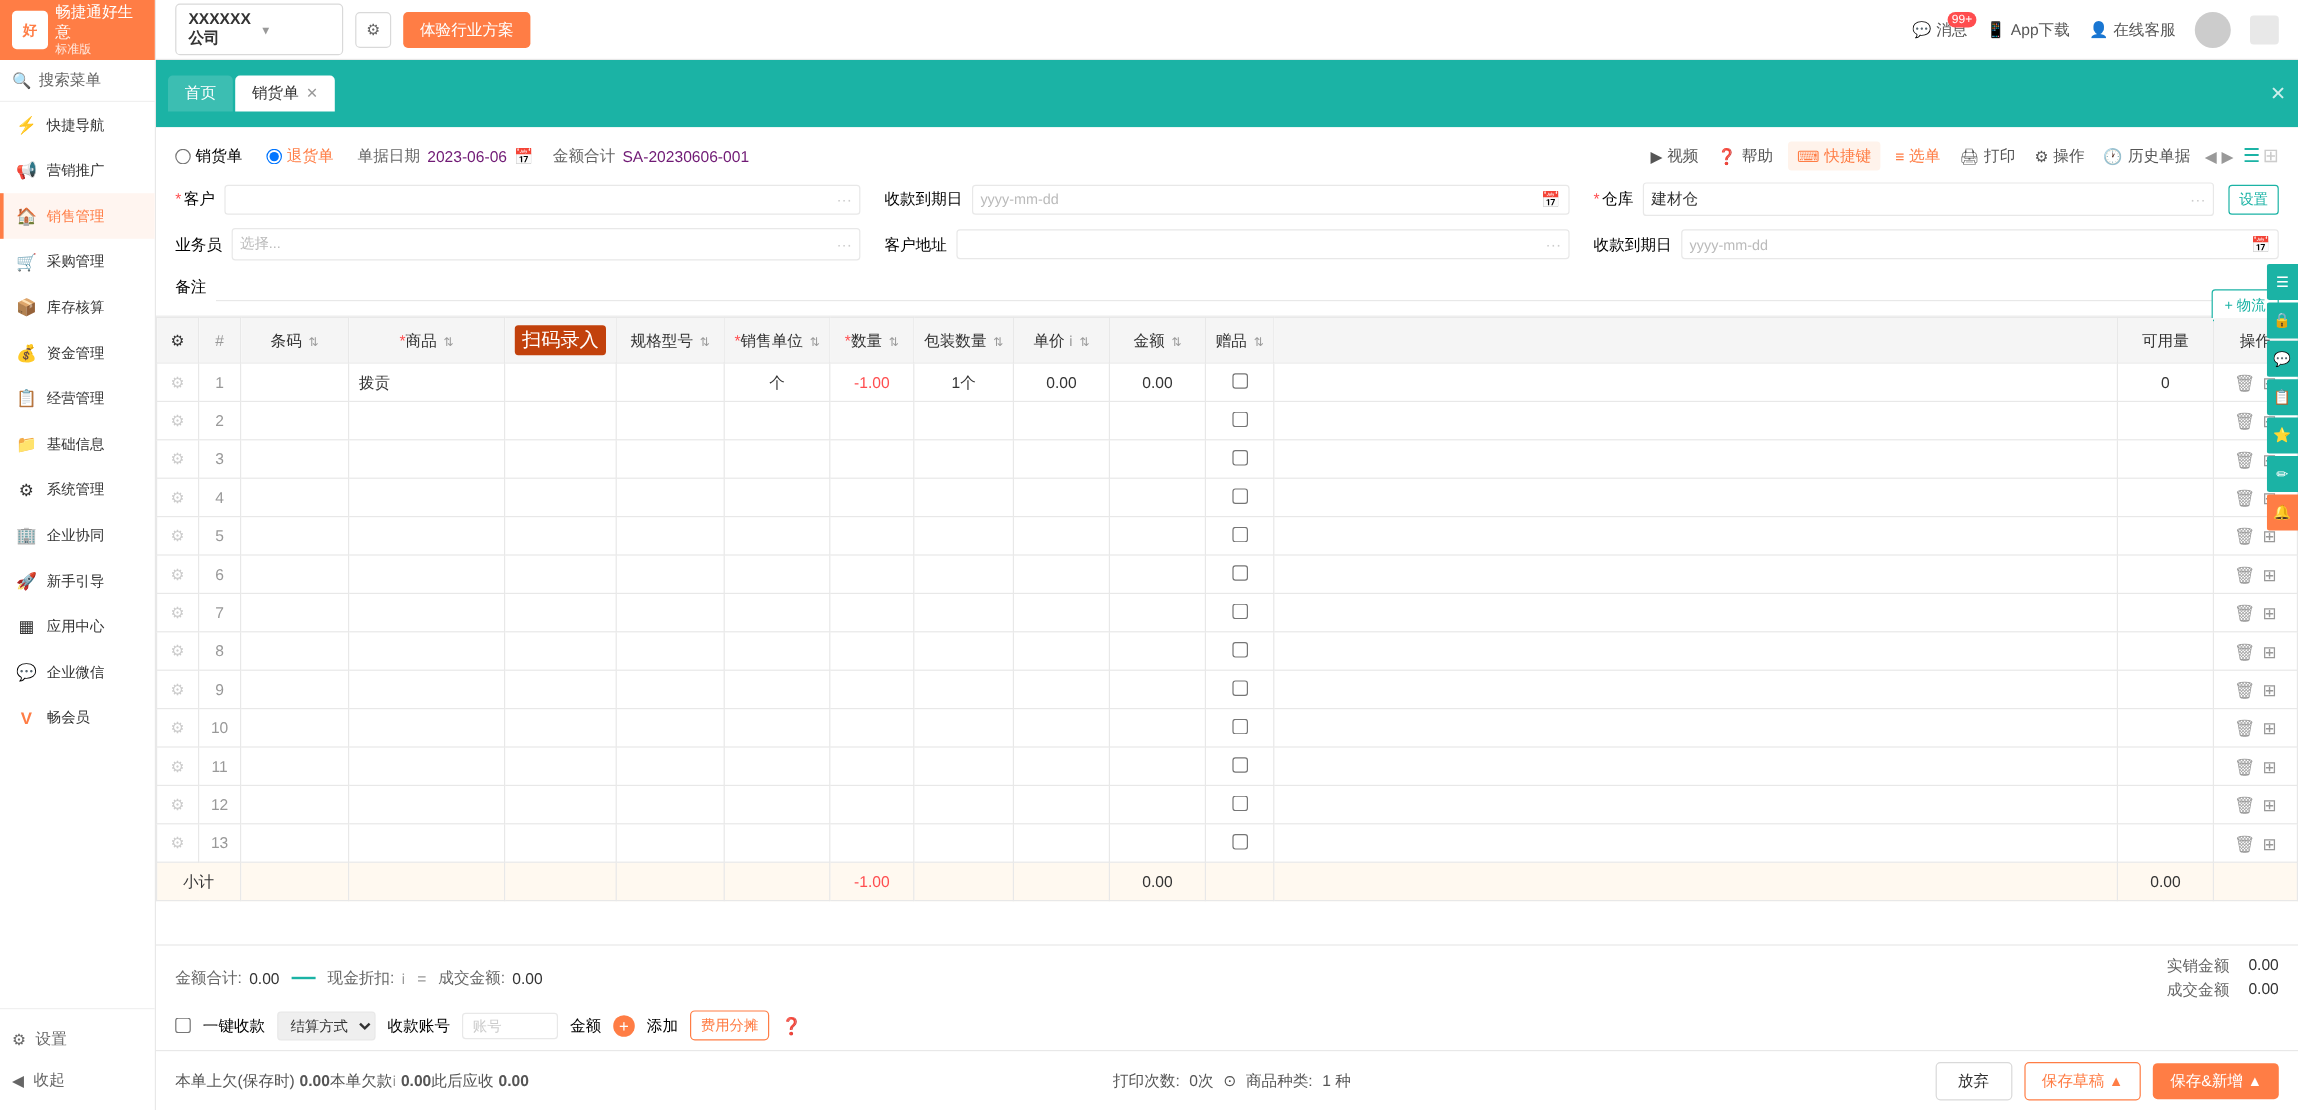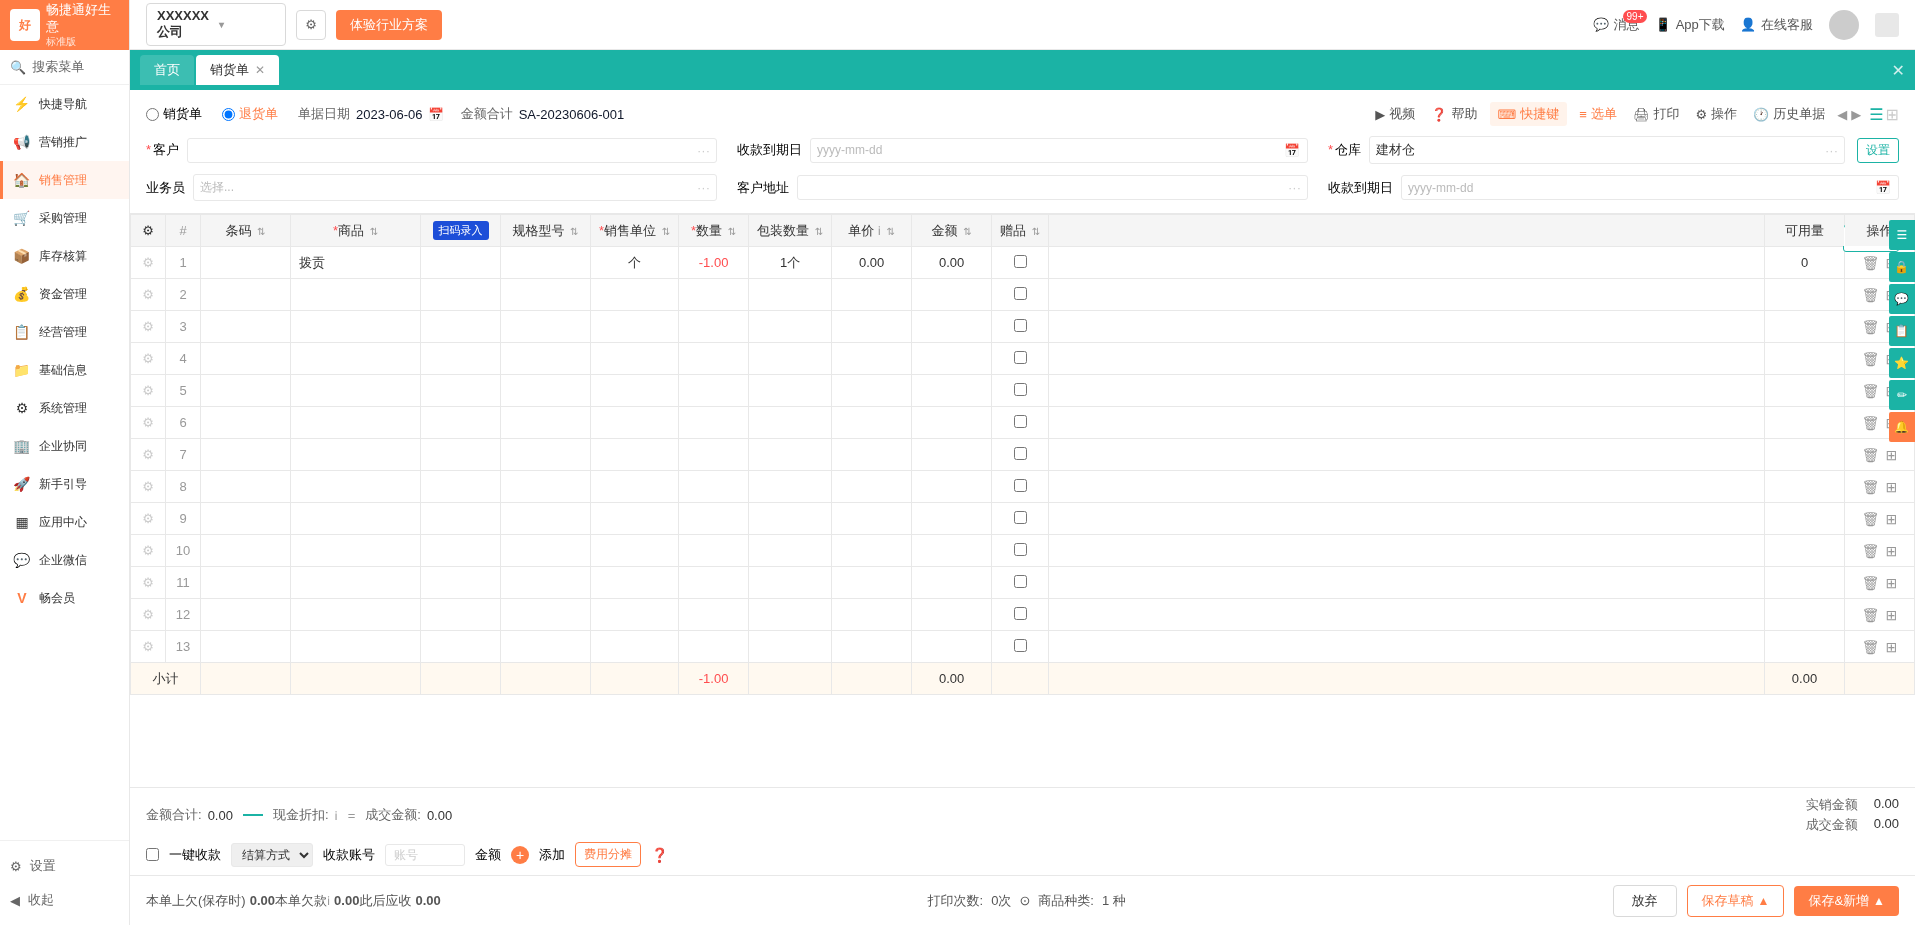--- a/index.html
+++ b/index.html
@@ -28,37 +28,37 @@
     .company-select span { flex: 1; color: #333; }
     .company-select .chevron { color: #999; font-size: 10px; }
     .gear-btn { width: 30px; height: 30px; display: flex; align-items: center; justify-content: center; cursor: pointer; color: #666; border: 1px solid #d9d9d9; border-radius: 4px; }
     .trial-btn { background: #ff7d45; color: #fff; border: none; border-radius: 4px; padding: 6px 14px; cursor: pointer; font-size: 13px; }
     .header-right { margin-left: auto; display: flex; align-items: center; gap: 16px; }
     .header-right-item { display: flex; align-items: center; gap: 4px; cursor: pointer; color: #555; font-size: 12px; position: relative; }
     .badge { position: absolute; top: -6px; right: -8px; background: #ff4d4f; color: #fff; border-radius: 8px; padding: 1px 4px; font-size: 10px; }
     .avatar { width: 30px; height: 30px; background: #ccc; border-radius: 50%; }
 
     
-    .tab-bar { height: 40px; background: #1bb3a5; display: flex; align-items: center; padding: 0 10px; gap: 2px; flex-shrink: 0; position: relative; }
+    .tab-bar { height: 56px; background: #1bb3a5; display: flex; align-items: center; padding: 0 10px; gap: 2px; flex-shrink: 0; position: relative; }
     .tab-item { display: flex; align-items: center; padding: 6px 14px; border-radius: 4px 4px 0 0; cursor: pointer; color: rgba(255,255,255,0.8); font-size: 13px; gap: 6px; }
     .tab-item.home { background: rgba(255,255,255,0.15); color: #fff; }
     .tab-item.active { background: #fff; color: #333; }
     .tab-close { font-size: 12px; color: #999; cursor: pointer; }
     .tab-bar-close { position: absolute; right: 10px; color: rgba(255,255,255,0.8); cursor: pointer; font-size: 16px; }
 
     
     .form-area { background: #fff; padding: 12px 16px; border-bottom: 1px solid #e8e8e8; flex-shrink: 0; }
     .form-toolbar { display: flex; align-items: center; justify-content: space-between; margin-bottom: 10px; }
     .form-type-row { display: flex; align-items: center; gap: 20px; }
     .radio-item { display: flex; align-items: center; gap: 4px; cursor: pointer; }
     .radio-item input { cursor: pointer; }
     .form-meta { display: flex; align-items: center; gap: 16px; color: #555; }
     .form-meta-item { display: flex; align-items: center; gap: 6px; }
     .form-meta-label { color: #666; }
-    .form-meta-value { color: #0f172a; }
+    .form-meta-value { color: #701a75; }
     .form-actions { display: flex; align-items: center; gap: 8px; }
     .action-btn { display: flex; align-items: center; gap: 4px; color: #555; cursor: pointer; font-size: 12px; padding: 2px 4px; }
     .form-field { display: flex; align-items: center; gap: 8px; }
     .field-required { color: #ff4d4f; margin-right: 2px; }
     .field-input { flex: 1; border: none; border-bottom: 1px solid #e8e8e8; padding: 4px 6px; color: #333; outline: none; background: transparent; font-size: 13px; }
     .field-input::placeholder { color: #ccc; }
     .field-input-box { flex: 1; border: 1px solid #e8e8e8; border-radius: 3px; padding: 4px 6px; color: #333; background: #fff; display: flex; align-items: center; justify-content: space-between; }
     .field-dots { color: #ccc; cursor: pointer; }
     .field-calendar { color: #999; cursor: pointer; margin-left: 4px; }
     .field-placeholder { color: #bbb; font-size: 12px; }
@@ -67,21 +67,21 @@
     .table-section { flex: 1; display: flex; flex-direction: column; overflow: hidden; background: #fff; }
     .table-container { flex: 1; overflow: auto; }
     table { width: 100%; border-collapse: collapse; font-size: 12px; }
     table th { background: #f5f5f5; border: 1px solid #e8e8e8; padding: 6px 8px; text-align: center; color: #333; font-weight: normal; white-space: nowrap; position: sticky; top: 0; z-index: 1; }
     table td { border: 1px solid #e8e8e8; padding: 5px 8px; text-align: center; color: #333; height: 32px; }
     table td.left { text-align: left; }
     .subtotal-row td { background: #fff9f0; font-weight: normal; }
     .th-required { color: #ff4d4f; }
     .th-sort { color: #999; margin-left: 2px; cursor: pointer; font-size: 10px; }
     .col-num { width: 35px; color: #999; }
-    .scan-btn { background: #1d4ed8; color: #fff; border: none; border-radius: 3px; padding: 2px 6px; cursor: pointer; font-size: 11px; }
+    .scan-btn { background: #c2410c; color: #fff; border: none; border-radius: 3px; padding: 2px 6px; cursor: pointer; font-size: 16px; }
     .red-text { color: #ff4d4f; }
     .op-icons { display: flex; align-items: center; justify-content: center; gap: 6px; }
     .op-icon { color: #999; cursor: pointer; font-size: 14px; }
     .info-icon { color: #999; font-size: 12px; cursor: pointer; }
 
     
     .bottom-summary { background: #fff; border-top: 1px solid #e8e8e8; padding: 8px 16px; flex-shrink: 0; }
     .summary-row1 { display: flex; align-items: center; gap: 10px; margin-bottom: 8px; font-size: 13px; }
     .summary-item { display: flex; align-items: center; gap: 6px; }
     .summary-label { color: #666; }
@@ -351,20 +351,24 @@
           </div>
         </div>
         <div class="form-field">
           <span>收款到期日</span>
           <div class="field-input-box" style="flex:1;">
             <span class="field-placeholder">yyyy-mm-dd</span>
             <span class="field-calendar">📅</span>
           </div>
         </div>
 
+        <div class="form-field" style="grid-column:1/4;">
+          <span>备注</span>
+          <input class="field-input" style="width: 100%;" type="text">
+        </div>
       </div>
 
       <div style="position:absolute;right:16px;top:135px;display:flex;flex-direction:column;gap:4px;">
         <button style="background:#fff;border:1px solid #1bb3a5;color:#1bb3a5;border-radius:3px;padding:4px 10px;cursor:pointer;font-size:12px;">+ 物流</button>
       </div>
     </div>
 
     <div class="table-section">
       <div class="table-container">
         <table>

